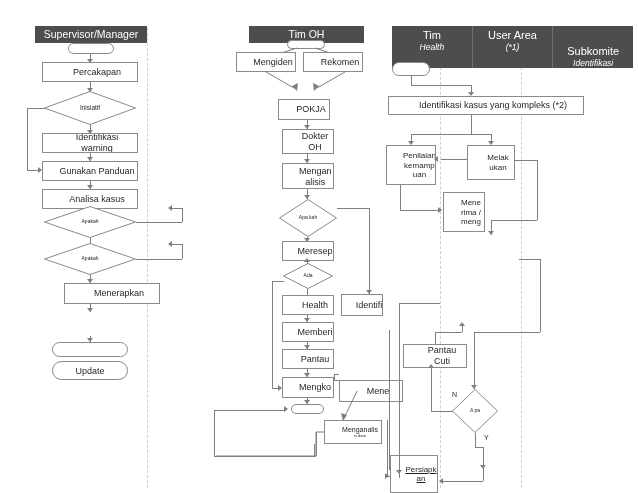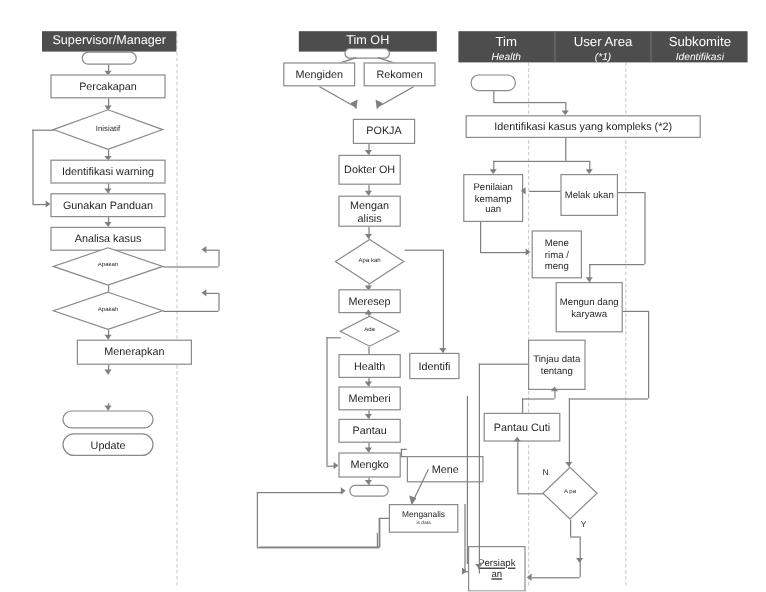--- a/index.html
+++ b/index.html
@@ -18,33 +18,33 @@
     font-size:10.5px;box-sizing:border-box;padding-top:2px;
   }
   .lane-header .ln{display:block;width:100%;}
   .hdr-group{position:absolute;background:#4d4d4d;display:flex;}
   .hdr-cell{
     flex:1;color:#fff;text-align:center;overflow:hidden;
     display:flex;flex-direction:column;align-items:center;
     line-height:1.18;padding-top:3px;box-sizing:border-box;
     border-right:1px solid #6f6f6f;
   }
-  .hdr-cell:last-child{border-right:none;}
+  .hdr-cell:last-child{border-right:none;margin-top:16px;}
   .hdr-cell .t1{font-size:11px;}
   .hdr-cell .t2{font-size:8.5px;font-style:italic;}
 
   
   .node{
     position:absolute;box-sizing:border-box;
     border:1px solid #8a8a8a;background:#ffffff;
     display:flex;align-items:center;justify-content:center;
     text-align:center;overflow:hidden;line-height:1.18;
     font-size:8.5px;color:#231f20;padding:1px 2px;
   }
-  .node.process{border-radius:0;}
+  .node.process{border-radius:0;padding-left:16px;}
   .node.tiny{font-size:5px;}
   .node.f9{font-size:9px;}
   .node.f8{font-size:8px;}
   .node.col{flex-direction:column;}
   .node.topalign{align-items:flex-start;padding-top:2px;}
 
   .terminator{
     position:absolute;box-sizing:border-box;
     border:1px solid #8a8a8a;background:#ffffff;border-radius:999px;
     display:flex;align-items:center;justify-content:center;
@@ -86,21 +86,21 @@
   <div class="divider" style="left:521px;top:52px;height:436px;"></div>
 
   <div class="lane-header" style="left:249px;top:26px;width:115px;height:17px;">
     <span class="ln">Tim OH</span>
   </div>
 
   <div class="lane-header" style="left:35px;top:26px;width:112px;height:17px;">
     <span class="ln">Supervisor/Manager</span>
   </div>
 
-  <div class="hdr-group" style="left:382px;top:26px;width:241px;height:26px;">
+  <div class="hdr-group" style="left:392px;top:26px;width:241px;height:42px;">
     <div class="hdr-cell">
       <span class="t1">Tim</span>
       <span class="t2">Health</span>
     </div>
     <div class="hdr-cell">
       <span class="t1">User Area</span>
       <span class="t2">(*1)</span>
     </div>
     <div class="hdr-cell">
       <span class="t1">Subkomite</span>
@@ -219,21 +219,21 @@
   </svg>
 
   <div class="node process f9" style="left:236px;top:52px;width:60px;height:20px;">
     <span>Mengiden</span>
   </div>
 
   <div class="node process f9" style="left:303px;top:52px;width:60px;height:20px;">
     <span>Rekomen</span>
   </div>
 
-  <div class="node process f9" style="left:294px;top:99px;width:52px;height:21px;justify-content:center;">
+  <div class="node process f9" style="left:278px;top:99px;width:52px;height:21px;justify-content:center;">
     <span>POKJA</span>
   </div>
 
   <div class="edge v" style="left:307px;top:120px;height:9px;"></div>
   <div class="arrow down" style="left:304px;top:125px;"></div>
 
   <div class="node process f9 col" style="left:282px;top:129px;width:52px;height:25px;">
     <span>Dokter OH</span>
   </div>
 
@@ -385,27 +385,21 @@
   <div class="node process f8 col topalign" style="left:443px;top:192px;width:42px;height:40px;">
     <span>Mene rima / meng</span>
   </div>
 
   <div class="edge v" style="left:537px;top:160px;height:60px;"></div>
   <div class="edge h" style="left:515px;top:160px;width:22px;"></div>
   <div class="edge h" style="left:491px;top:220px;width:46px;"></div>
   <div class="edge v" style="left:491px;top:220px;height:15px;"></div>
   <div class="arrow down" style="left:488px;top:231px;"></div>
 
-  <div class="node process f8 col topalign" style="left:463px;top:235px;width:56px;height:42px;">
-    <span>Mengun dang karyawa</span>
-  </div>
-
-  <div class="node process f8 col topalign" style="left:440px;top:283px;width:48px;height:42px;">
-    <span>Tinjau data tentang</span>
-  </div>
+
 
   <div class="edge h" style="left:519px;top:259px;width:21px;"></div>
   <div class="edge v" style="left:540px;top:259px;height:73px;"></div>
   <div class="edge h" style="left:474px;top:332px;width:66px;"></div>
   <div class="edge v" style="left:474px;top:332px;height:57px;"></div>
   <div class="arrow down" style="left:471px;top:385px;"></div>
 
   <div class="edge h" style="left:399px;top:303px;width:41px;"></div>
 
   <div class="node process f9" style="left:403px;top:344px;width:64px;height:24px;">

